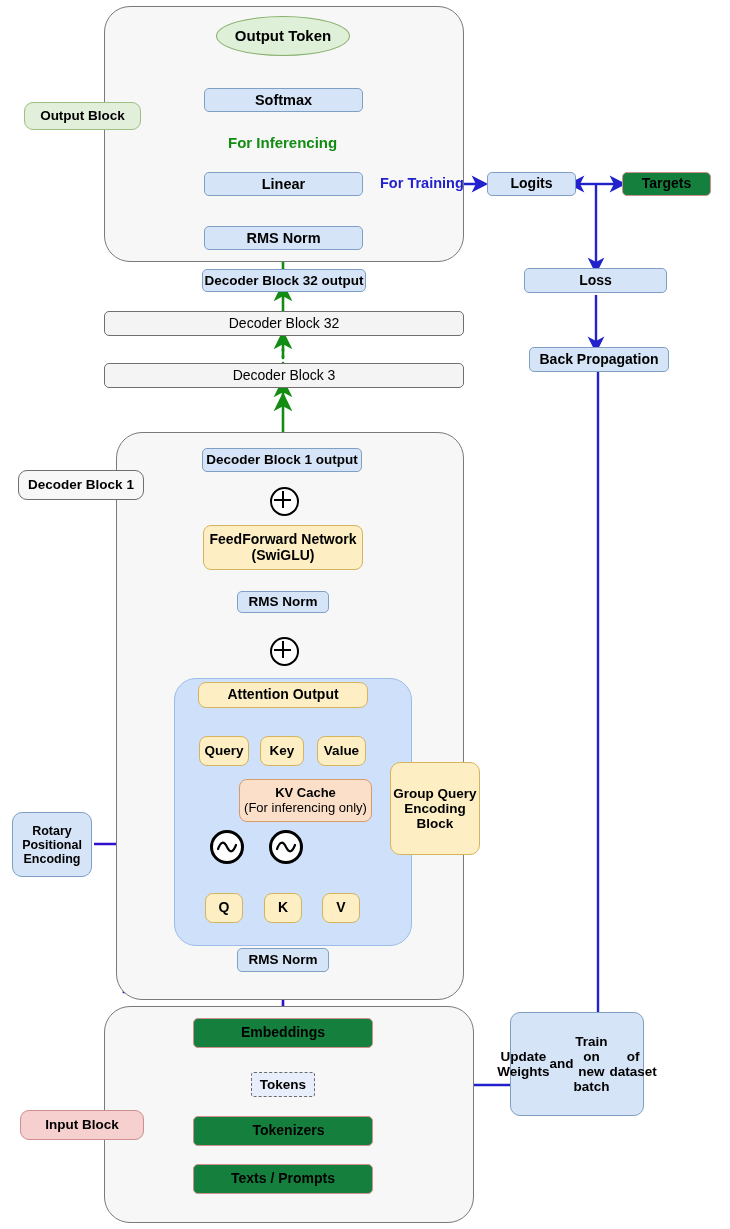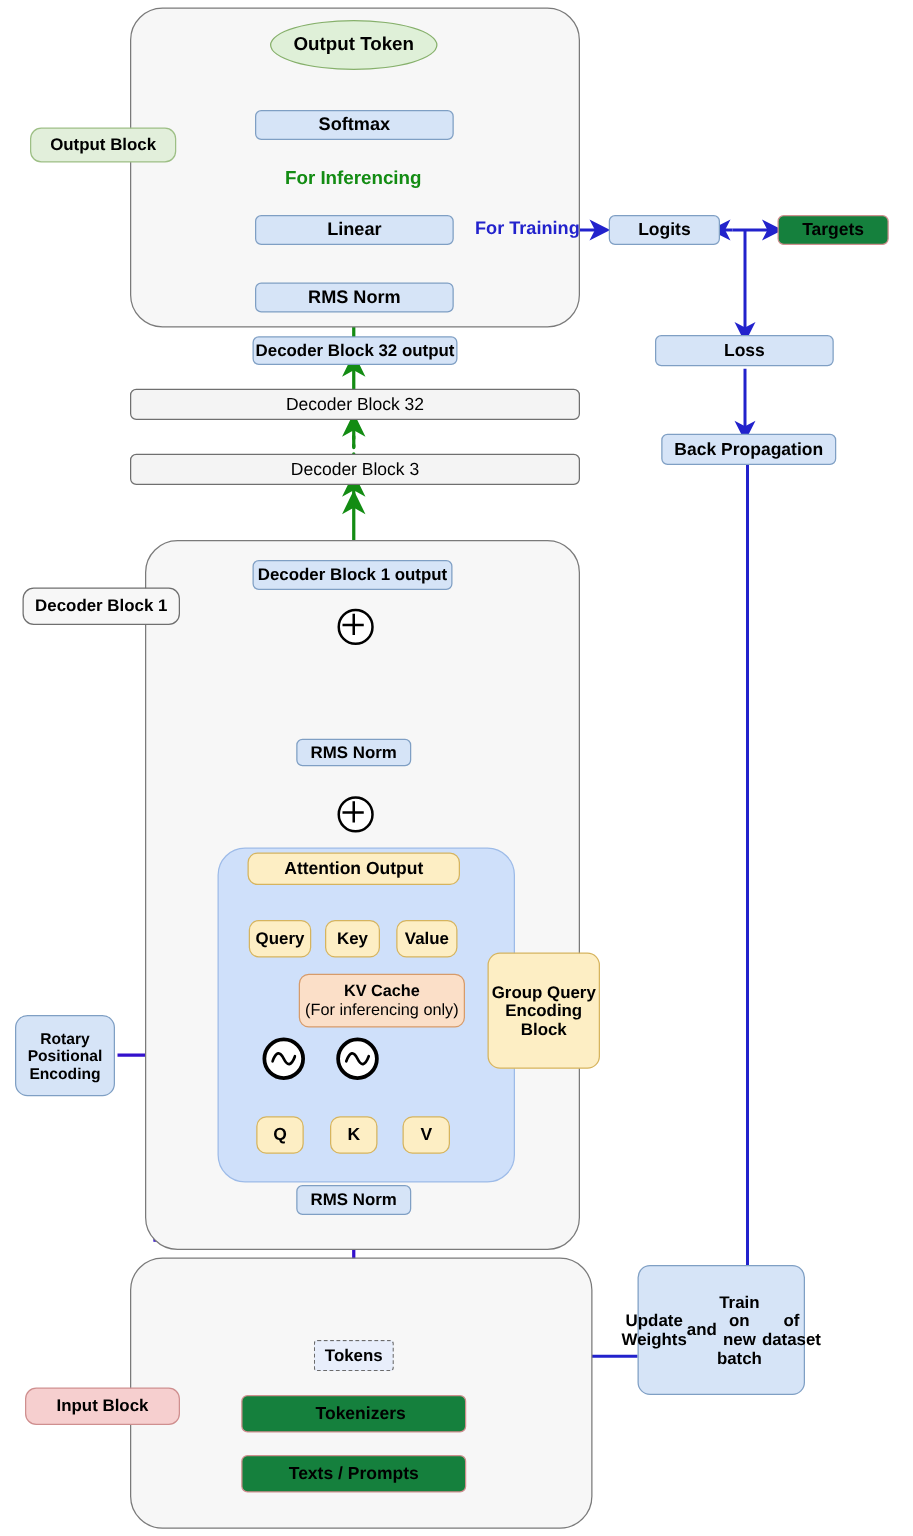--- a/index.html
+++ b/index.html
@@ -218,20 +218,24 @@
   <div class="node lbl-grey" style="left:18px;top:470px;width:126px;height:30px;font-size:13.5px;">
     <span>Decoder Block 1</span>
   </div>
 
   <div class="node blue" style="left:202px;top:448px;width:160px;height:24px;font-size:13.5px;">
     <span>Decoder Block 1 output</span>
   </div>
 
   <div class="plus" style="left:270px;top:487px;"></div>
 
+  <div class="node yellow" style="left:203px;top:525px;width:160px;height:45px;font-size:14px;flex-direction:column;">
+    <span>FeedForward Network</span>
+    <span>(SwiGLU)</span>
+  </div>
 
   <div class="node blue" style="left:237px;top:591px;width:92px;height:22px;font-size:13.5px;">
     <span>RMS Norm</span>
   </div>
 
   <div class="plus" style="left:270px;top:637px;"></div>
 
   <div class="node yellow" style="left:198px;top:682px;width:170px;height:26px;font-size:14px;">
     <span>Attention Output</span>
   </div>
@@ -281,20 +285,23 @@
     <span>K</span>
   </div>
   <div class="node yellow" style="left:322px;top:893px;width:38px;height:30px;font-size:14px;">
     <span>V</span>
   </div>
 
   <div class="node blue" style="left:237px;top:948px;width:92px;height:24px;font-size:13.5px;">
     <span>RMS Norm</span>
   </div>
 
+  <div class="node red" style="left:193px;top:1018px;width:180px;height:30px;font-size:14px;">
+    <span>Embeddings</span>
+  </div>
 
   <div class="node dashed" style="left:251px;top:1072px;width:64px;height:25px;font-size:13.5px;">
     <span>Tokens</span>
   </div>
 
   <div class="node red" style="left:193px;top:1116px;width:180px;height:30px;font-size:14px;padding-left:11px;">
     <span>Tokenizers</span>
   </div>
 
   <div class="node red" style="left:193px;top:1164px;width:180px;height:30px;font-size:14px;">

